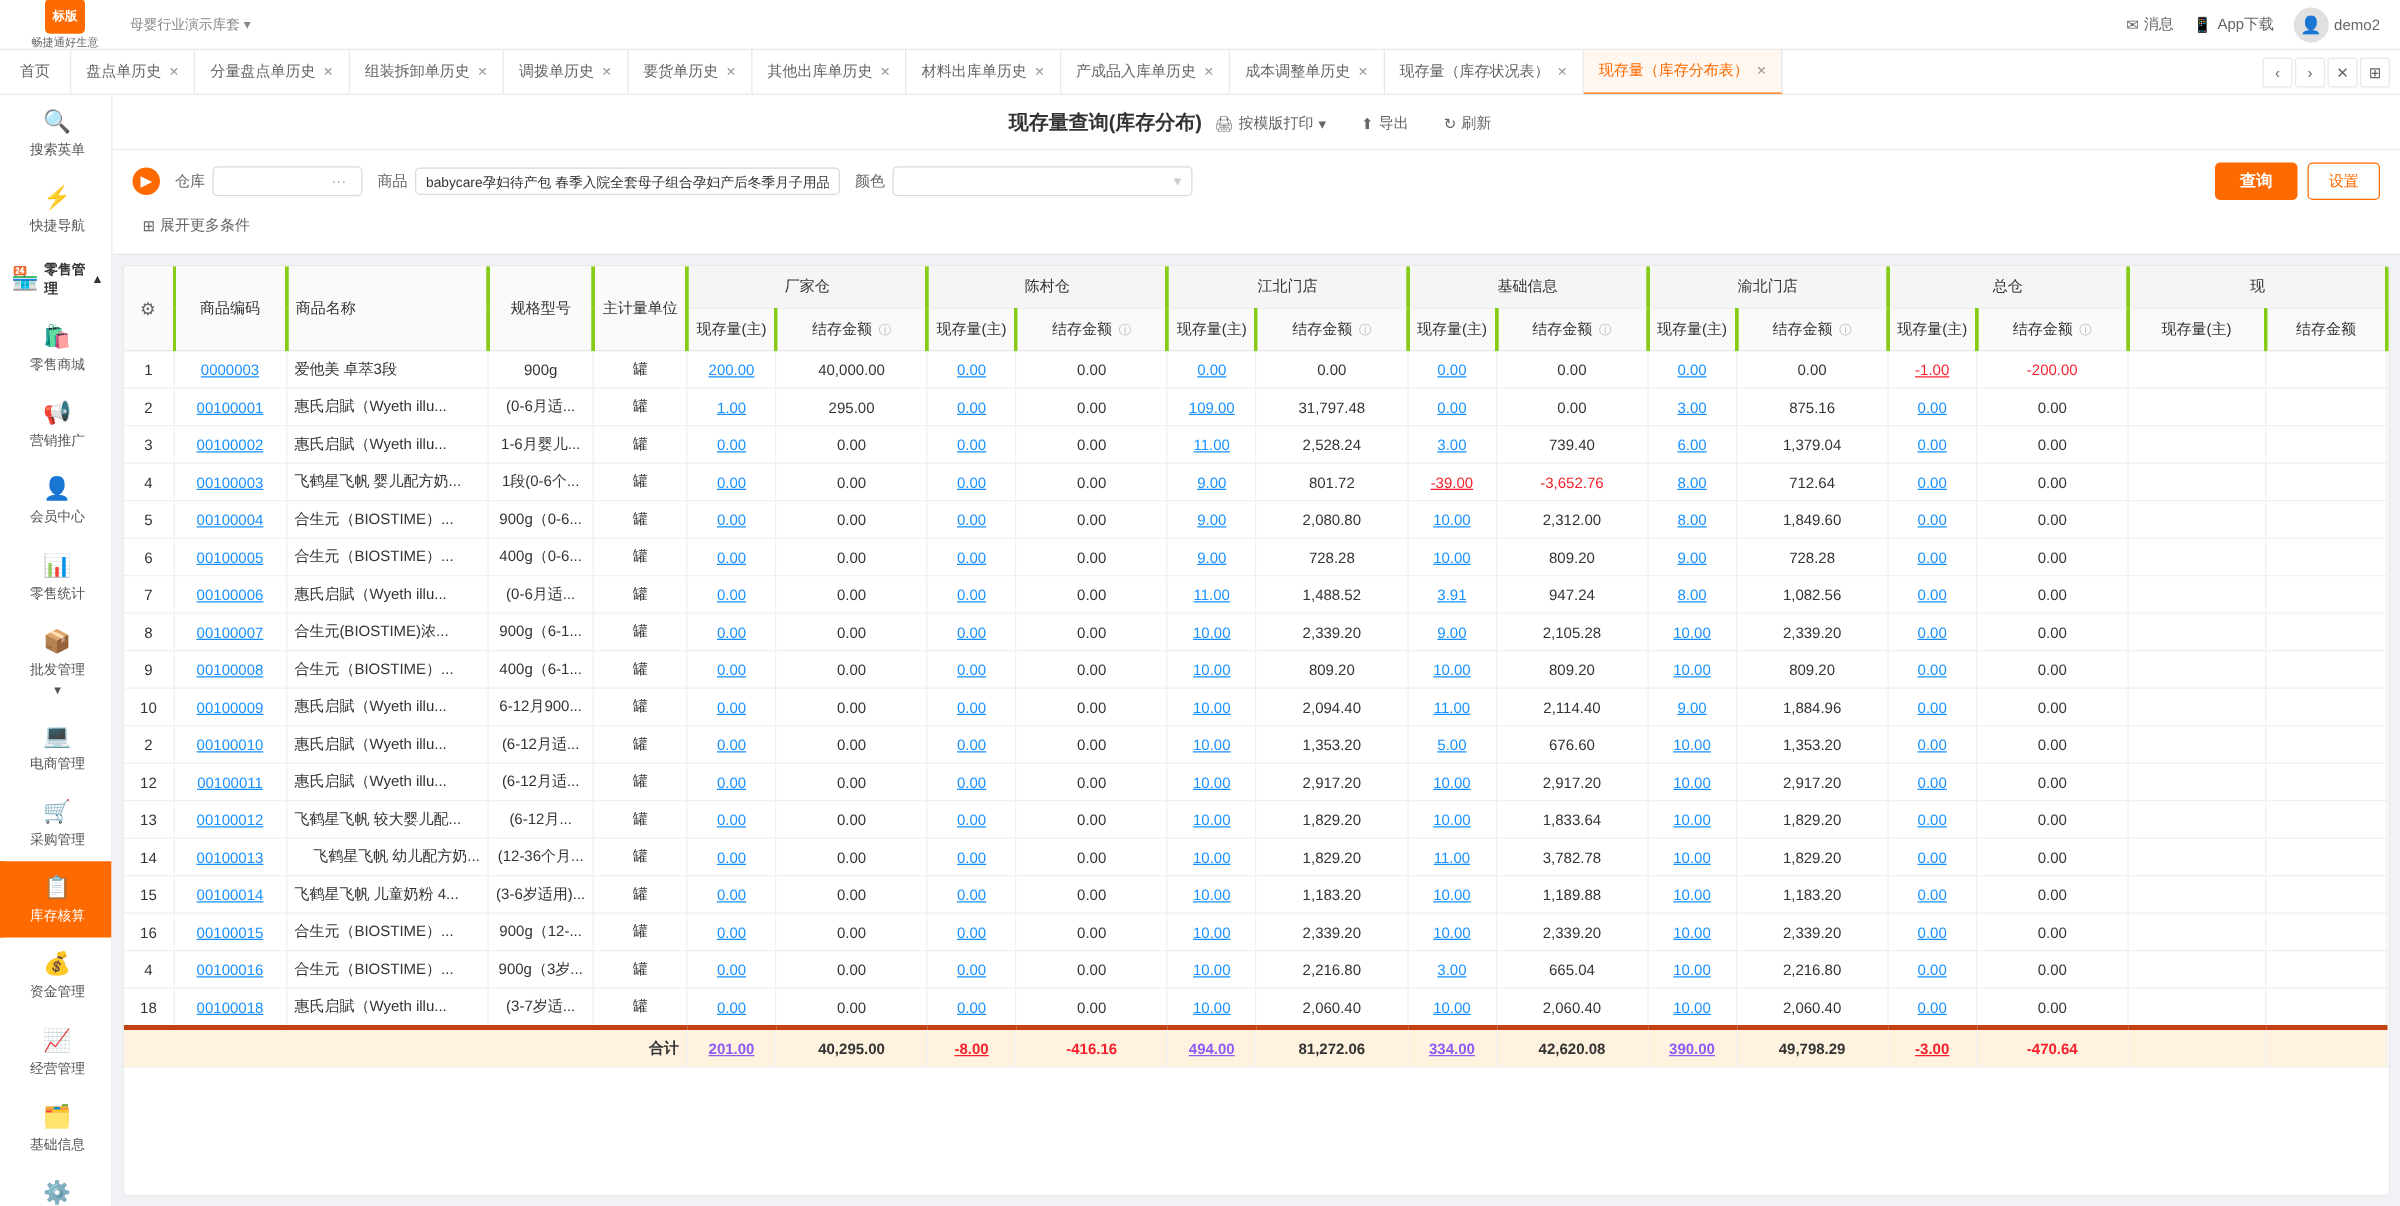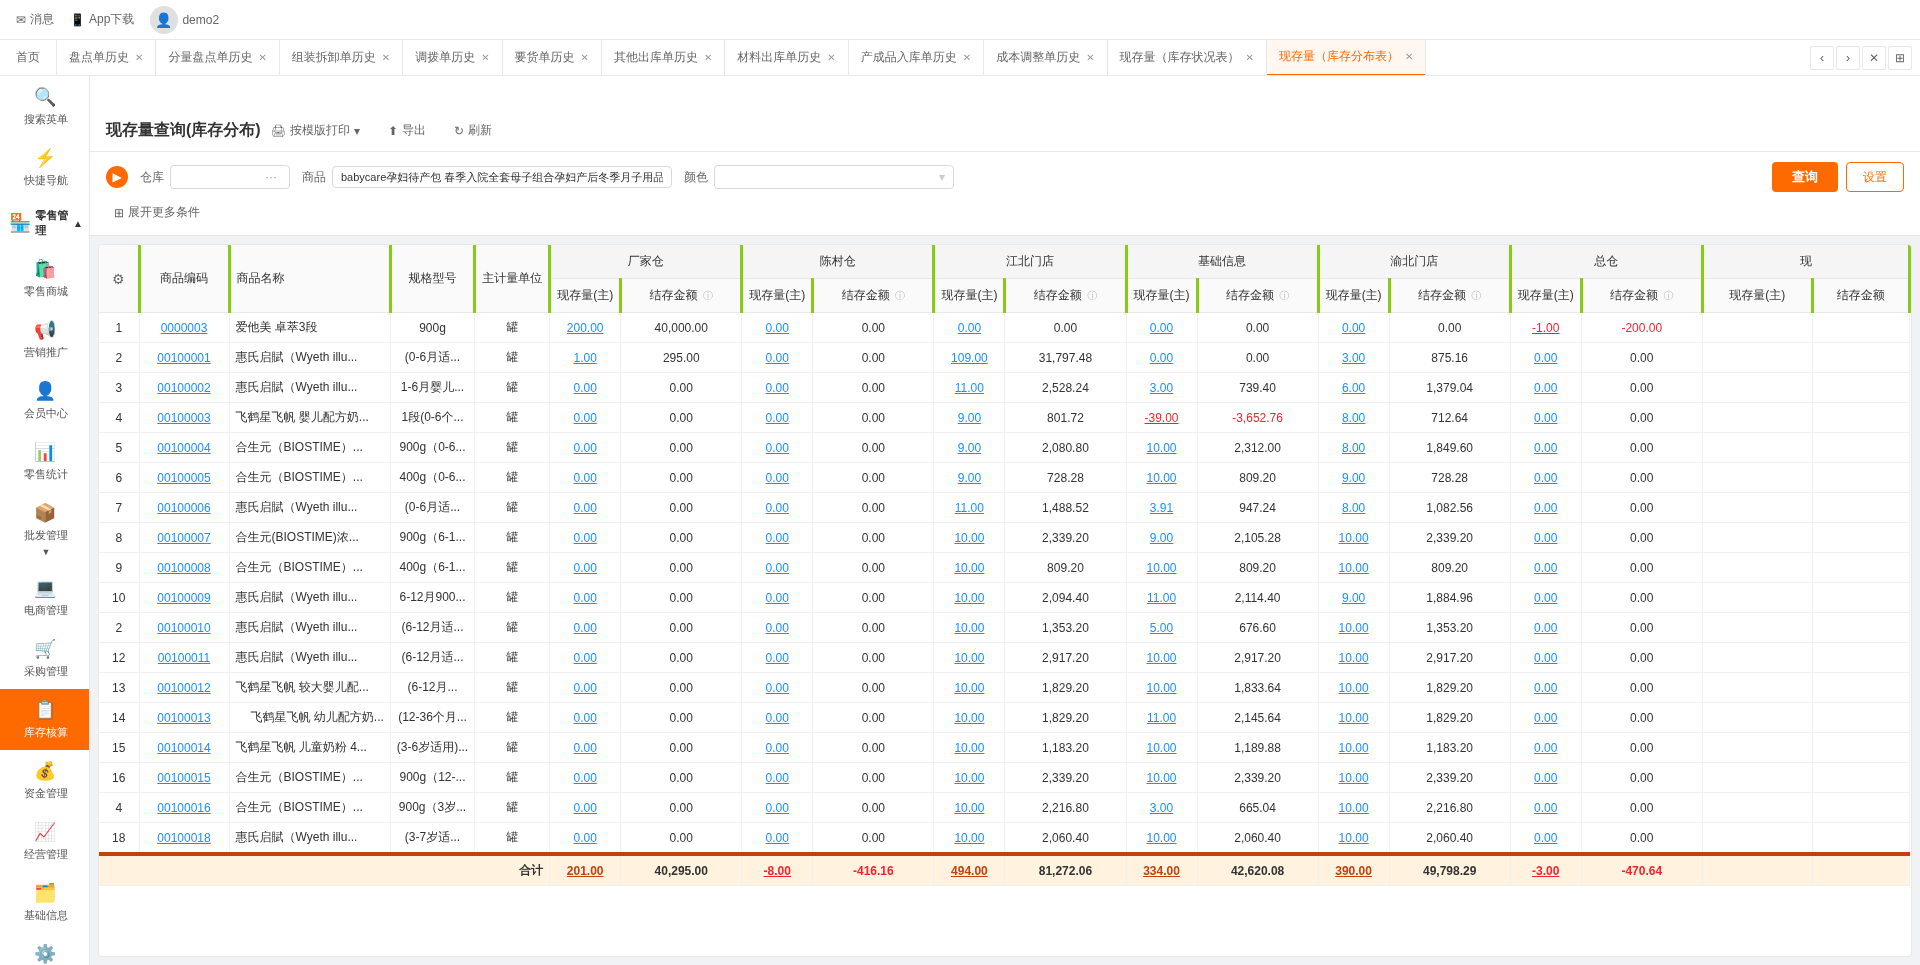--- a/index.html
+++ b/index.html
@@ -29,21 +29,21 @@
     .sidebar-item { display: flex; flex-direction: column; align-items: center; justify-content: center; padding: 10px 4px; cursor: pointer; color: #555; font-size: 11px; gap: 4px; border-left: 3px solid transparent; }
     .sidebar-item.active { color: #fff; background: #ff6a00; border-left-color: #ff6a00; }
     .sidebar-item .s-icon { font-size: 18px; }
     .sidebar-item.section-header { background: #fff; color: #333; font-weight: bold; font-size: 11px; border-left: 3px solid transparent; cursor: default; }
 
     
     .main-content { flex: 1; overflow: hidden; display: flex; flex-direction: column; background: #f0f2f5; }
 
     
     .page-header { background: #fff; padding: 10px 16px 0; border-bottom: 1px solid #e8e8e8; }
-    .page-title-row { display: flex; align-items: center; justify-content: flex-start; margin-bottom: 8px; margin-top: 32px; }
+    .page-title-row { display: flex; align-items: center; justify-content: center; margin-bottom: 8px; }
     .page-title { font-size: 16px; font-weight: bold; color: #333; }
     .page-actions { display: flex; align-items: center; gap: 8px; }
     .page-action-btn { display: flex; align-items: center; gap: 4px; padding: 4px 10px; border-radius: 4px; cursor: pointer; font-size: 12px; color: #666; border: none; background: transparent; }
 
     
     .filter-area { background: #fff; padding: 10px 16px; border-bottom: 1px solid #e8e8e8; display: flex; flex-direction: column; gap: 8px; }
     .filter-row { display: flex; align-items: center; gap: 12px; flex-wrap: wrap; }
     .filter-item { display: flex; align-items: center; gap: 6px; }
     .filter-label { color: #666; font-size: 12px; white-space: nowrap; }
     .filter-select { border: 1px solid #d9d9d9; border-radius: 4px; padding: 4px 8px; font-size: 12px; outline: none; background: #fff; min-width: 80px; cursor: pointer; display: flex; align-items: center; justify-content: space-between; }
@@ -59,31 +59,42 @@
     .table-container { flex: 1; overflow: auto; margin: 8px; background: #fff; border-radius: 4px; border: 1px solid #e8e8e8; }
     table { width: 100%; border-collapse: collapse; font-size: 12px; min-width: 1600px; }
     th { background: #fafafa; border-bottom: 1px solid #e8e8e8; border-right: 3px solid #84cc16; padding: 8px 6px; text-align: center; font-weight: 500; color: #333; white-space: nowrap; position: sticky; top: 0; z-index: 2; }
     td { border-bottom: 1px solid #f0f0f0; border-right: 1px solid #f0f0f0; padding: 6px 6px; text-align: center; white-space: nowrap; }
     .tr-summary td { background: #fff3e0; font-weight: bold; border-top: 4px solid #c2410c; }
     .col-seq { width: 40px; }
     .col-code { width: 90px; }
     .col-name { width: 120px; text-align: left; }
     .col-spec { width: 80px; }
     .col-unit { width: 60px; }
-    .col-num { width: 70px; color: #c2410c; text-decoration: underline; cursor: pointer; }
+    .col-num { width: 70px; color: #8b5cf6; text-decoration: underline; cursor: pointer; }
     .col-red { color: #f5222d; }
     .th-group { background: #f5f5f5; }
     .th-sub { background: #fafafa; }
     .gear-icon { color: #666; cursor: pointer; font-size: 14px; }
     .info-icon { color: #bbb; margin-left: 2px; font-size: 10px; cursor: pointer; }
   </style>
 </head>
 <body>
 
 <div class="top-bar">
+  <div class="top-bar-left">
+    <div class="logo-area">
+      <div class="logo-icon">
+        <span>标版</span>
+      </div>
+      <div class="logo-text">
+        <span>畅捷通好生意</span>
+      </div>
+    </div>
+    <div style="font-size:11px;color:#888;padding:0 8px;">母婴行业演示库套 ▾</div>
+  </div>
   <div class="top-bar-right">
     <div class="top-bar-btn">
       <span>✉</span>
       <span>消息</span>
     </div>
     <div class="top-bar-btn">
       <span>📱</span>
       <span>App下载</span>
     </div>
     <div class="top-bar-btn">
@@ -555,21 +566,21 @@
     <td style="text-align:left;padding-left:21px;">飞鹤星飞帆 幼儿配方奶...</td>
     <td>(12-36个月...</td>
     <td>罐</td>
     <td style="color:#1890ff;text-decoration:underline;cursor:pointer;">0.00</td>
     <td>0.00</td>
     <td style="color:#1890ff;text-decoration:underline;cursor:pointer;">0.00</td>
     <td>0.00</td>
     <td style="color:#1890ff;text-decoration:underline;cursor:pointer;">10.00</td>
     <td>1,829.20</td>
     <td style="color:#1890ff;text-decoration:underline;cursor:pointer;">11.00</td>
-    <td style="color:inherit;">2,145.64</td>
+    <td style="color:inherit;">3,782.78</td>
     <td style="color:#1890ff;text-decoration:underline;cursor:pointer;">10.00</td>
     <td>1,829.20</td>
     <td style="color:#1890ff;text-decoration:underline;cursor:pointer;">0.00</td>
     <td style="color:inherit;">0.00</td>
     <td></td>
     <td></td>
   </tr>
             <tr>
     <td>15</td>
     <td style="color:#1890ff;text-decoration:underline;cursor:pointer;">00100014</td>

